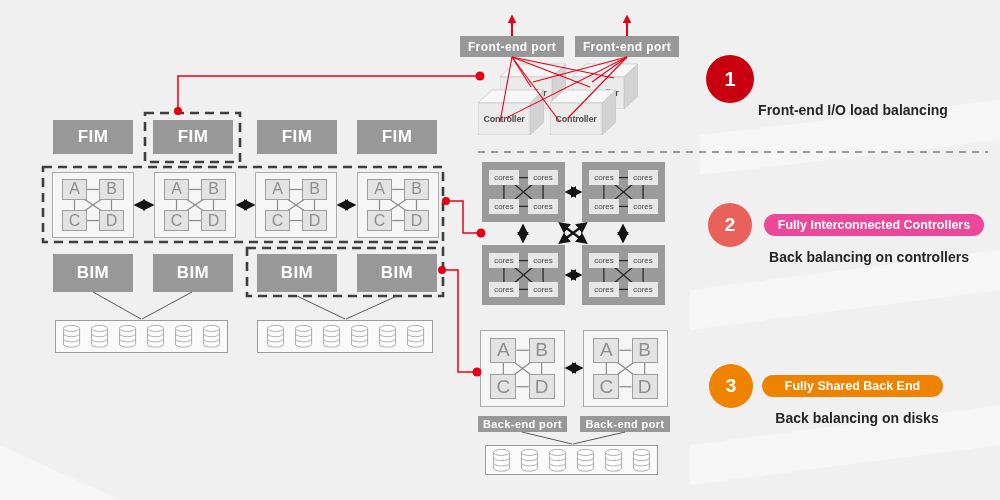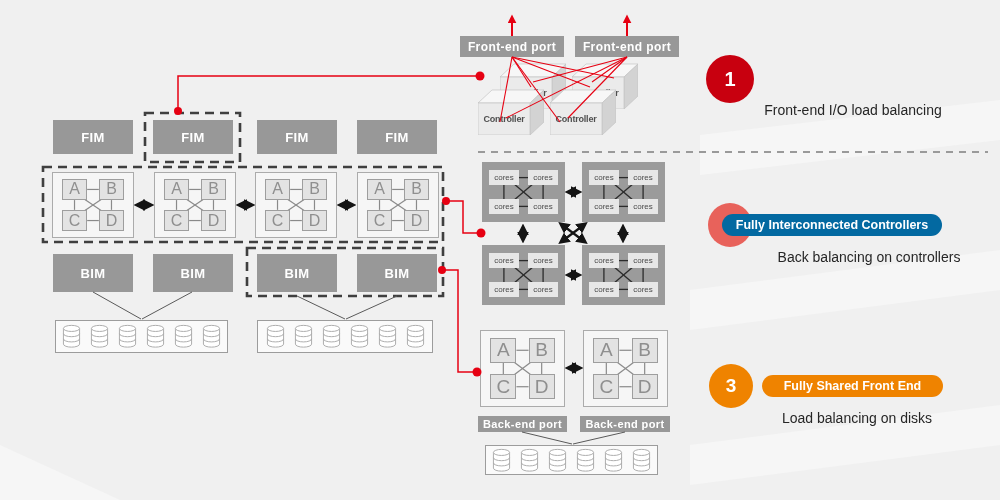--- a/index.html
+++ b/index.html
@@ -1,21 +1,21 @@
 <!DOCTYPE html>
 <html><head>
 <meta charset="utf-8">
 <style>
   html,body{margin:0;padding:0;}
   .canvas{position:relative;width:1000px;height:500px;background:#f0f0f0;overflow:hidden;
           font-family:"Liberation Sans",sans-serif;}
   svg.layer{position:absolute;left:0;top:0;pointer-events:none;}
   .gbox{position:absolute;background:#989898;color:#fff;font-weight:bold;
         display:flex;align-items:center;justify-content:center;letter-spacing:.4px;}
-  .fim,.bim{font-size:13px;}
+  .fim,.bim{font-size:17px;}
   .port{font-size:12px;}
   .beport{font-size:11px;}
   .quad{position:absolute;background:#f6f6f6;border:1px solid #ababab;box-sizing:border-box;}
   .quad > .cell{position:absolute;background:#e3e3e3;border:1px solid #9e9e9e;box-sizing:border-box;
         color:#8f8f8f;display:flex;align-items:center;justify-content:center;font-size:16px;}
   .quad.big > .cell{font-size:19px;}
   .quad svg.conn{position:absolute;left:0;top:0;width:100%;height:100%;}
   .cores-block{position:absolute;background:#9b9b9b;}
   .cores-block svg.conn{position:absolute;left:0;top:0;width:100%;height:100%;}
   .cores-block > .cell{position:absolute;background:#e7e7e7;color:#4a4a4a;font-size:8px;
@@ -23,21 +23,21 @@
   .diskbox{position:absolute;background:#fafafa;border:1px solid #9c9c9c;box-sizing:border-box;
         display:flex;align-items:center;justify-content:center;gap:9px;}
   .disk{width:19px;height:25px;}
   .cube{position:absolute;width:66px;height:47px;}
   .cube .lbl{position:absolute;left:0;top:15px;width:52px;height:32px;display:flex;align-items:center;
         justify-content:center;font-size:9px;font-weight:bold;color:#4f4f4f;letter-spacing:-.2px;}
   .badge-circle{position:absolute;border-radius:50%;color:#fff;font-weight:bold;
         display:flex;align-items:center;justify-content:center;}
   .badge-pill{position:absolute;border-radius:999px;color:#fff;font-weight:bold;font-size:12.5px;
         display:flex;align-items:center;justify-content:center;white-space:nowrap;}
-  .badge-desc{position:absolute;color:#262626;font-weight:normal;font-size:14px;
+  .badge-desc{position:absolute;color:#262626;font-weight:bold;font-size:14px;
         display:flex;align-items:center;justify-content:center;text-align:center;white-space:nowrap;}
 </style>
 </head>
 <body>
 
 <div class="canvas">
 
   <svg class="layer" width="1000" height="500">
     <g fill="#f6f6f6">
       <polygon points="700,135 1000,100 1000,140 700,175"></polygon>
@@ -340,26 +340,26 @@
         <path d="M1.5 10 a8.5 3.2 0 0 0 17 0" fill="none" stroke="#aaaaaa"></path>
         <path d="M1.5 15.5 a8.5 3.2 0 0 0 17 0" fill="none" stroke="#aaaaaa"></path>
         <ellipse cx="10" cy="4.5" rx="8.5" ry="3.2" fill="#ffffff" stroke="#aaaaaa"></ellipse>
       </svg>
     </div>
 
   <div class="badge-circle" style="left: 706px; top: 55px; width: 48px; height: 48px; font-size: 20px; background: rgb(200, 0, 15);">1</div>
   <div class="badge-desc" style="left:748px;top:101px;width:210px;height:18px">Front-end I/O load balancing</div>
 
   <div class="badge-circle" style="left: 708px; top: 203px; width: 44px; height: 44px; font-size: 19px; background: rgb(232, 98, 91);">2</div>
-  <div class="badge-pill" style="left: 722px; top: 214px; width: 220px; height: 22px; background: #0369a1;">Fully Interconnected Controllers</div>
+  <div class="badge-pill" style="left: 764px; top: 214px; width: 220px; height: 22px; background: #ec4899;">Fully Interconnected Controllers</div>
   <div class="badge-desc" style="left:758px;top:248px;width:222px;height:18px">Back balancing on controllers</div>
 
   <div class="badge-circle" style="left: 709px; top: 364px; width: 44px; height: 44px; font-size: 19px; background: rgb(239, 131, 0);">3</div>
-  <div class="badge-pill" style="left: 762px; top: 375px; width: 181px; height: 22px; background: rgb(239, 131, 0);">Fully Shared Front End</div>
-  <div class="badge-desc" style="left:752px;top:409px;width:210px;height:18px">Load balancing on disks</div>
+  <div class="badge-pill" style="left: 762px; top: 375px; width: 181px; height: 22px; background: rgb(239, 131, 0);">Fully Shared Back End</div>
+  <div class="badge-desc" style="left:752px;top:409px;width:210px;height:18px">Back balancing on disks</div>
 
   <svg class="layer" width="1000" height="500">
     <defs>
       <marker id="mb" viewBox="0 0 10 10" refX="7" refY="5" markerWidth="5" markerHeight="5" orient="auto-start-reverse">
         <path d="M0 0L10 5L0 10z" fill="#141414"></path>
       </marker>
       <marker id="mr" viewBox="0 0 10 10" refX="6" refY="5" markerWidth="4.5" markerHeight="4.5" orient="auto-start-reverse">
         <path d="M0 0L10 5L0 10z" fill="#e60012"></path>
       </marker>
     </defs>

